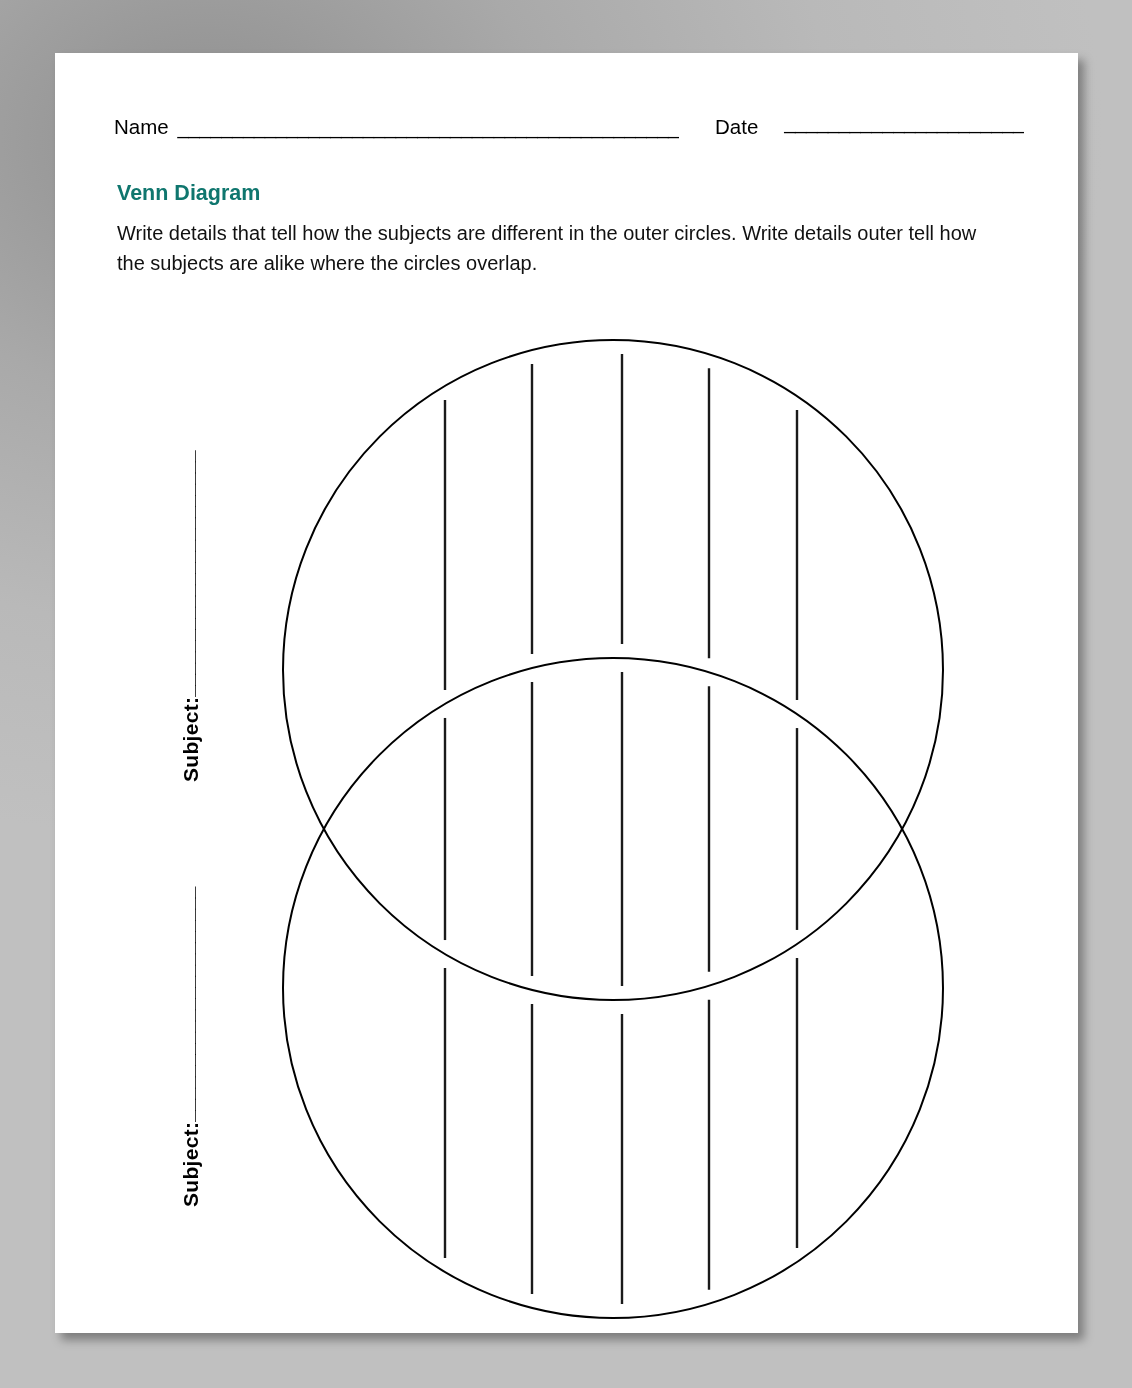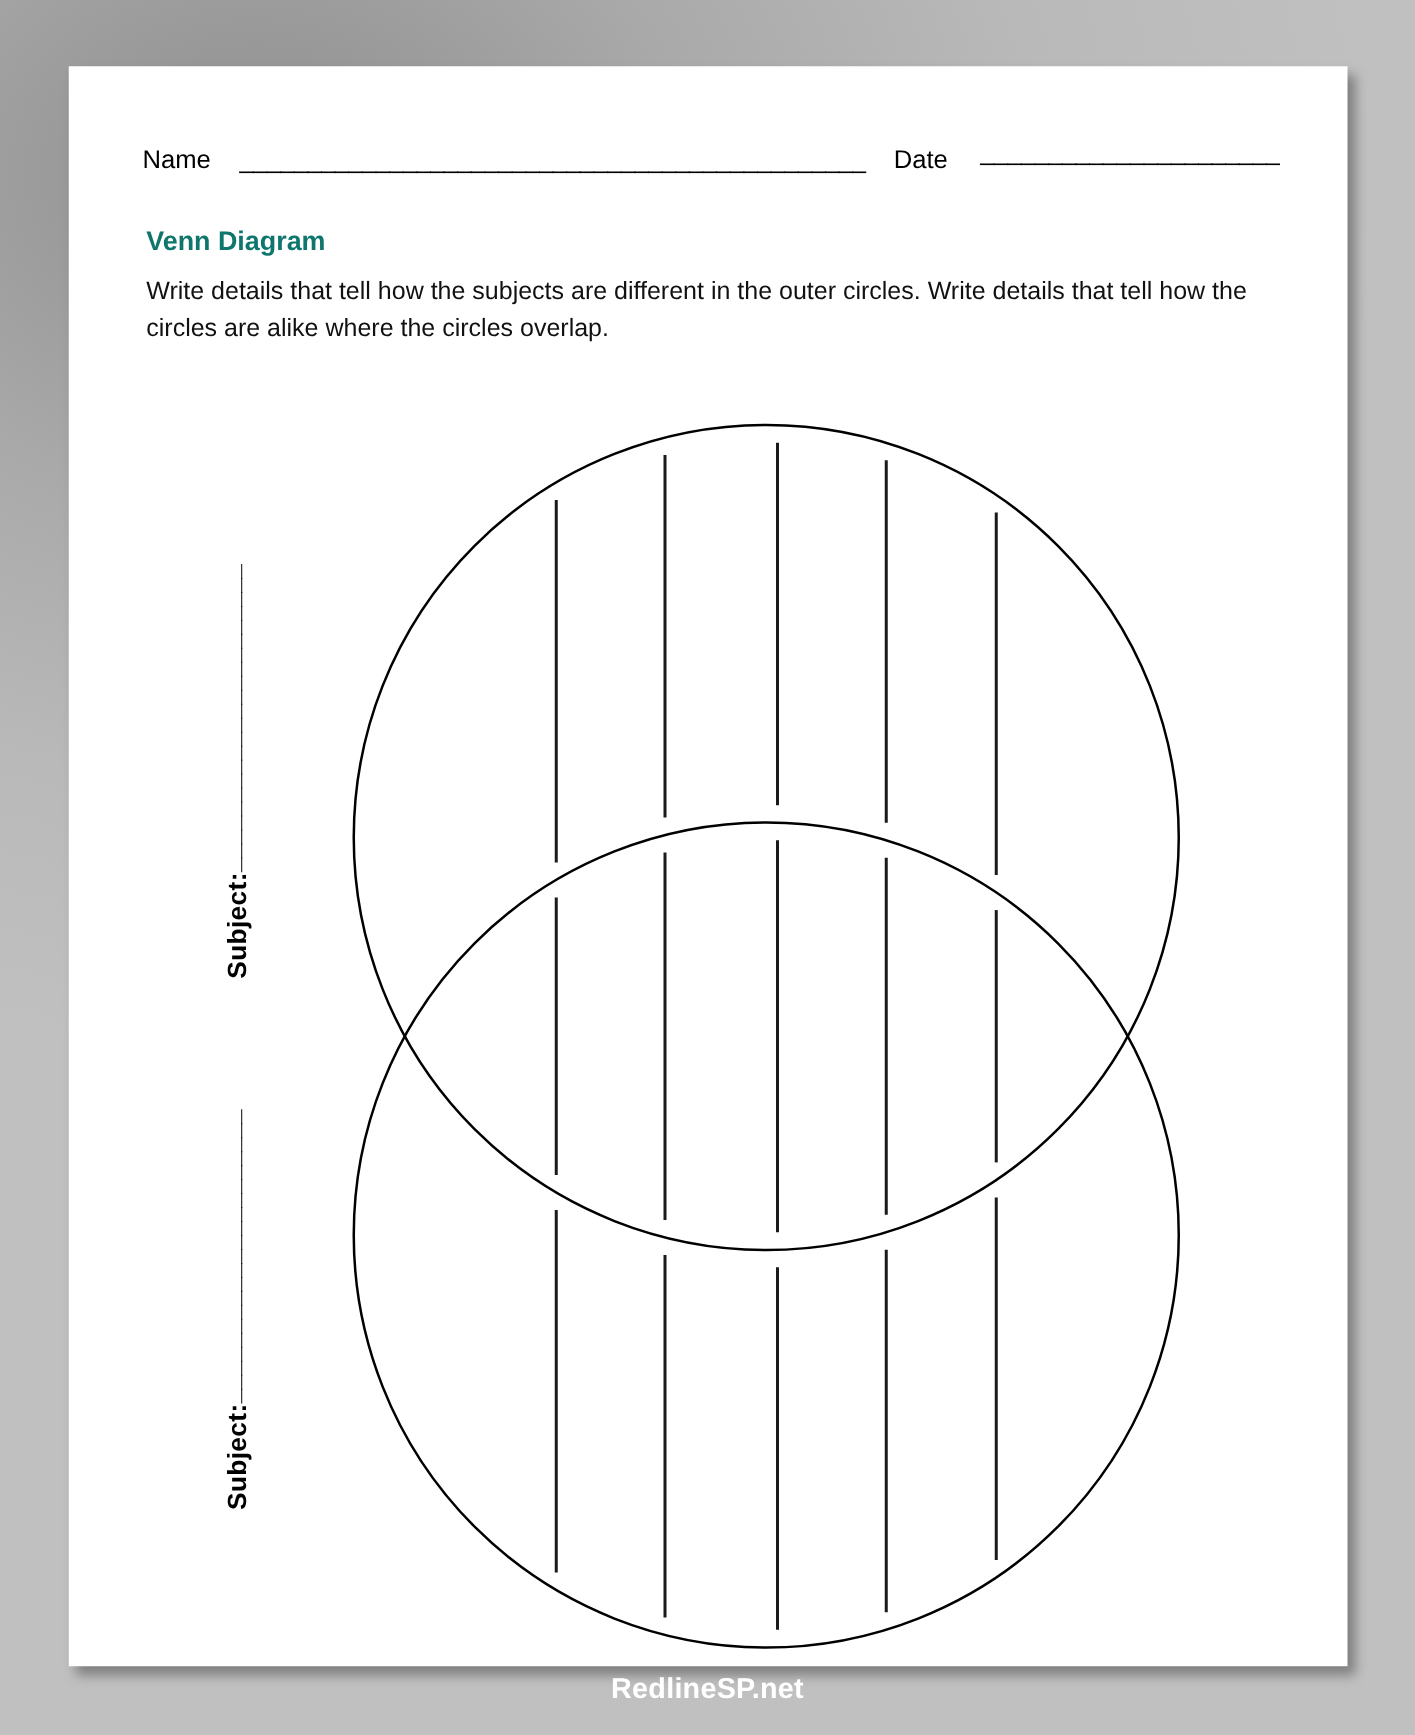--- a/index.html
+++ b/index.html
@@ -53,21 +53,21 @@
     display: inline-block;
     color: #000;
     font-size: 20.5px;
     letter-spacing: -0.5px;
     overflow: hidden;
     white-space: nowrap;
     text-align: right;
   }
   .rule-name { width: 528px; margin-left: 8px; }
   .rule-date { width: 252px; margin-left: 8px; }
-  .date-group { margin-left: 22px; }
+  .date-group { margin-left: 36px; }
 
   
   #title {
     position: absolute;
     left: 62px;
     top: 128px;
     font-size: 21.5px;
     font-weight: bold;
     color: #0f766e;
   }
@@ -140,21 +140,21 @@
       <span class="field-label">Name</span>
       <span class="rule rule-name">______________________________________________</span>
       <span class="date-group">
         <span class="field-label">Date</span>
         <span class="rule rule-date">______________________</span>
       </span>
     </div>
 
     <div id="title">Venn Diagram</div>
 
-    <div id="instructions">Write details that tell how the subjects are different in the outer circles. Write details that tell how the circles are alike where the circles overlap.</div>
+    <div id="instructions">Write details that tell how the subjects are different in the outer circles. Write details outer tell how the subjects are alike where the circles overlap.</div>
 
     <div id="venn-wrap">
       <svg id="venn-svg" width="1023" height="1280" viewBox="0 0 1023 1280">
         <g fill="none" stroke="#000000" stroke-width="2" stroke-linecap="butt">
           <circle cx="558" cy="617" r="330"></circle>
           <circle cx="558" cy="935" r="330"></circle>
         </g>
         <g id="venn-lines" stroke="#1a1a1a" stroke-width="2.4" stroke-linecap="butt">
             <line x1="390" y1="346.964790914929" x2="390" y2="636.9647909149289"></line>
             <line x1="390" y1="664.9647909149289" x2="390" y2="887.0352090850711"></line>
@@ -178,15 +178,14 @@
     <div class="subject-label" id="subject-1">
       <span>Subject:</span><span class="sub-rule">______________________</span>
     </div>
 
     <div class="subject-label" id="subject-2">
       <span>Subject:</span><span class="sub-rule">_____________________</span>
     </div>
 
   </div>
 
-  <div id="watermark">RedlineSP.net</div>
 
 </div>
 
 </body></html>

